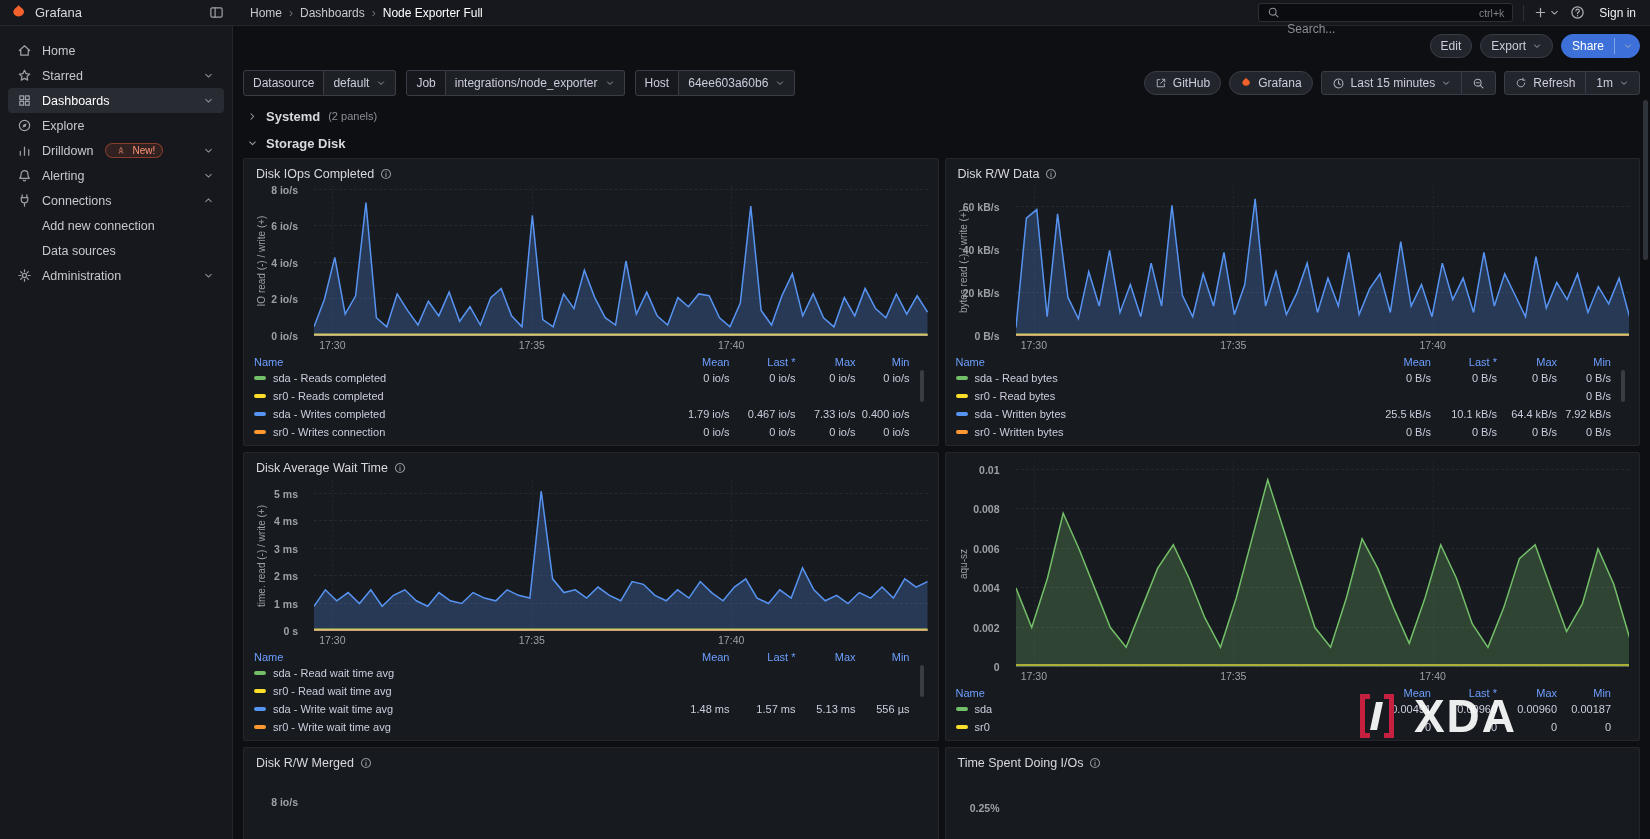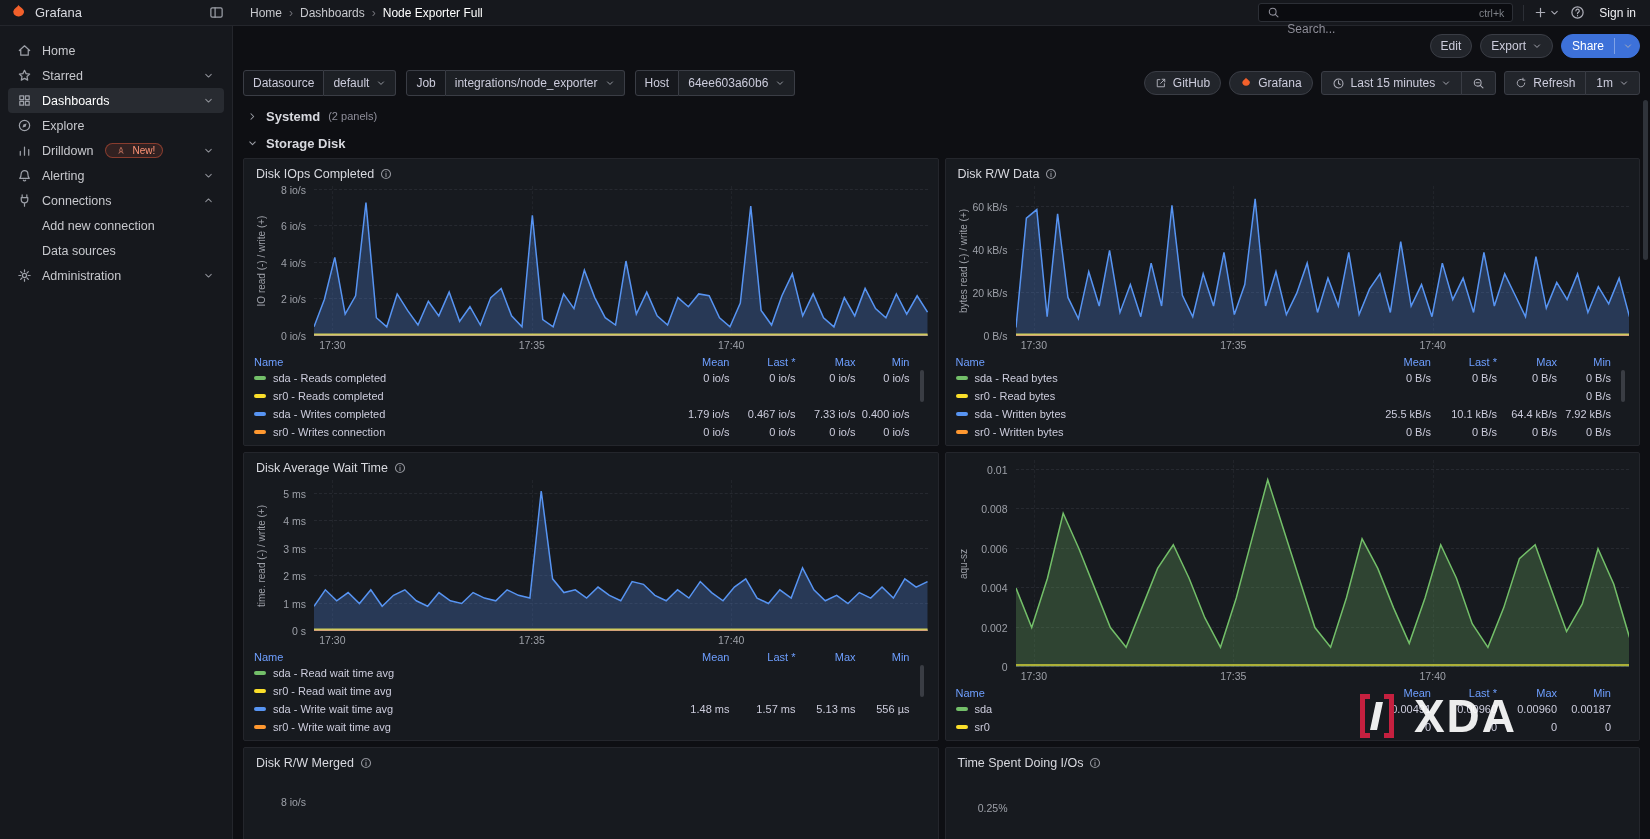--- a/index.html
+++ b/index.html
@@ -84,21 +84,21 @@
   .panel { background:#171a1f; border:1px solid #24262c; border-radius:2px; display:flex;
     flex-direction:column; padding:5px 10px 4px; position:relative; overflow:hidden; }
   .panel-header { display:flex; align-items:center; gap:6px; height:20px; flex:0 0 auto; padding-left:2px; }
   .panel-title { font-size:12.5px; font-weight:500; color:#d8d9df; cursor:pointer; }
   .info-icon { color:#8e9097; cursor:pointer; }
   .chart-area { flex:1; display:flex; min-height:0; margin-top:2px; }
   .axis-title { width:14px; position:relative; flex:0 0 auto; }
   .axis-title span { position:absolute; left:50%; top:50%; transform:translate(-50%,-50%) rotate(-90deg);
     white-space:nowrap; font-size:10px; color:#9da0a8; }
   .y-labels { width:46px; position:relative; flex:0 0 auto; font-size:10.5px; color:#9da0a8; }
-  .ytick { position:absolute; right:8px; line-height:10px; white-space:nowrap; }
+  .ytick { position:absolute; right:16px; line-height:10px; white-space:nowrap;font-weight:bold; }
   .plot { flex:1; position:relative; min-width:0; cursor:crosshair; }
   .plot::after { content:""; position:absolute; bottom:0; left:0; right:0;
     border-top:1px solid rgba(204,204,220,0.18); }
   .gridline { position:absolute; left:0; right:0; height:0; border-top:1px dashed rgba(204,204,220,0.09); }
   .vgrid { position:absolute; top:0; bottom:0; width:0; border-left:1px dashed rgba(204,204,220,0.06); }
   .plot svg { position:absolute; inset:0; width:100%; height:100%; display:block; }
   .x-labels { height:16px; position:relative; margin-left:60px; flex:0 0 auto;
     font-size:10.5px; color:#9da0a8; }
   .x-labels span { position:absolute; top:3px; transform:translateX(-50%); }
 

